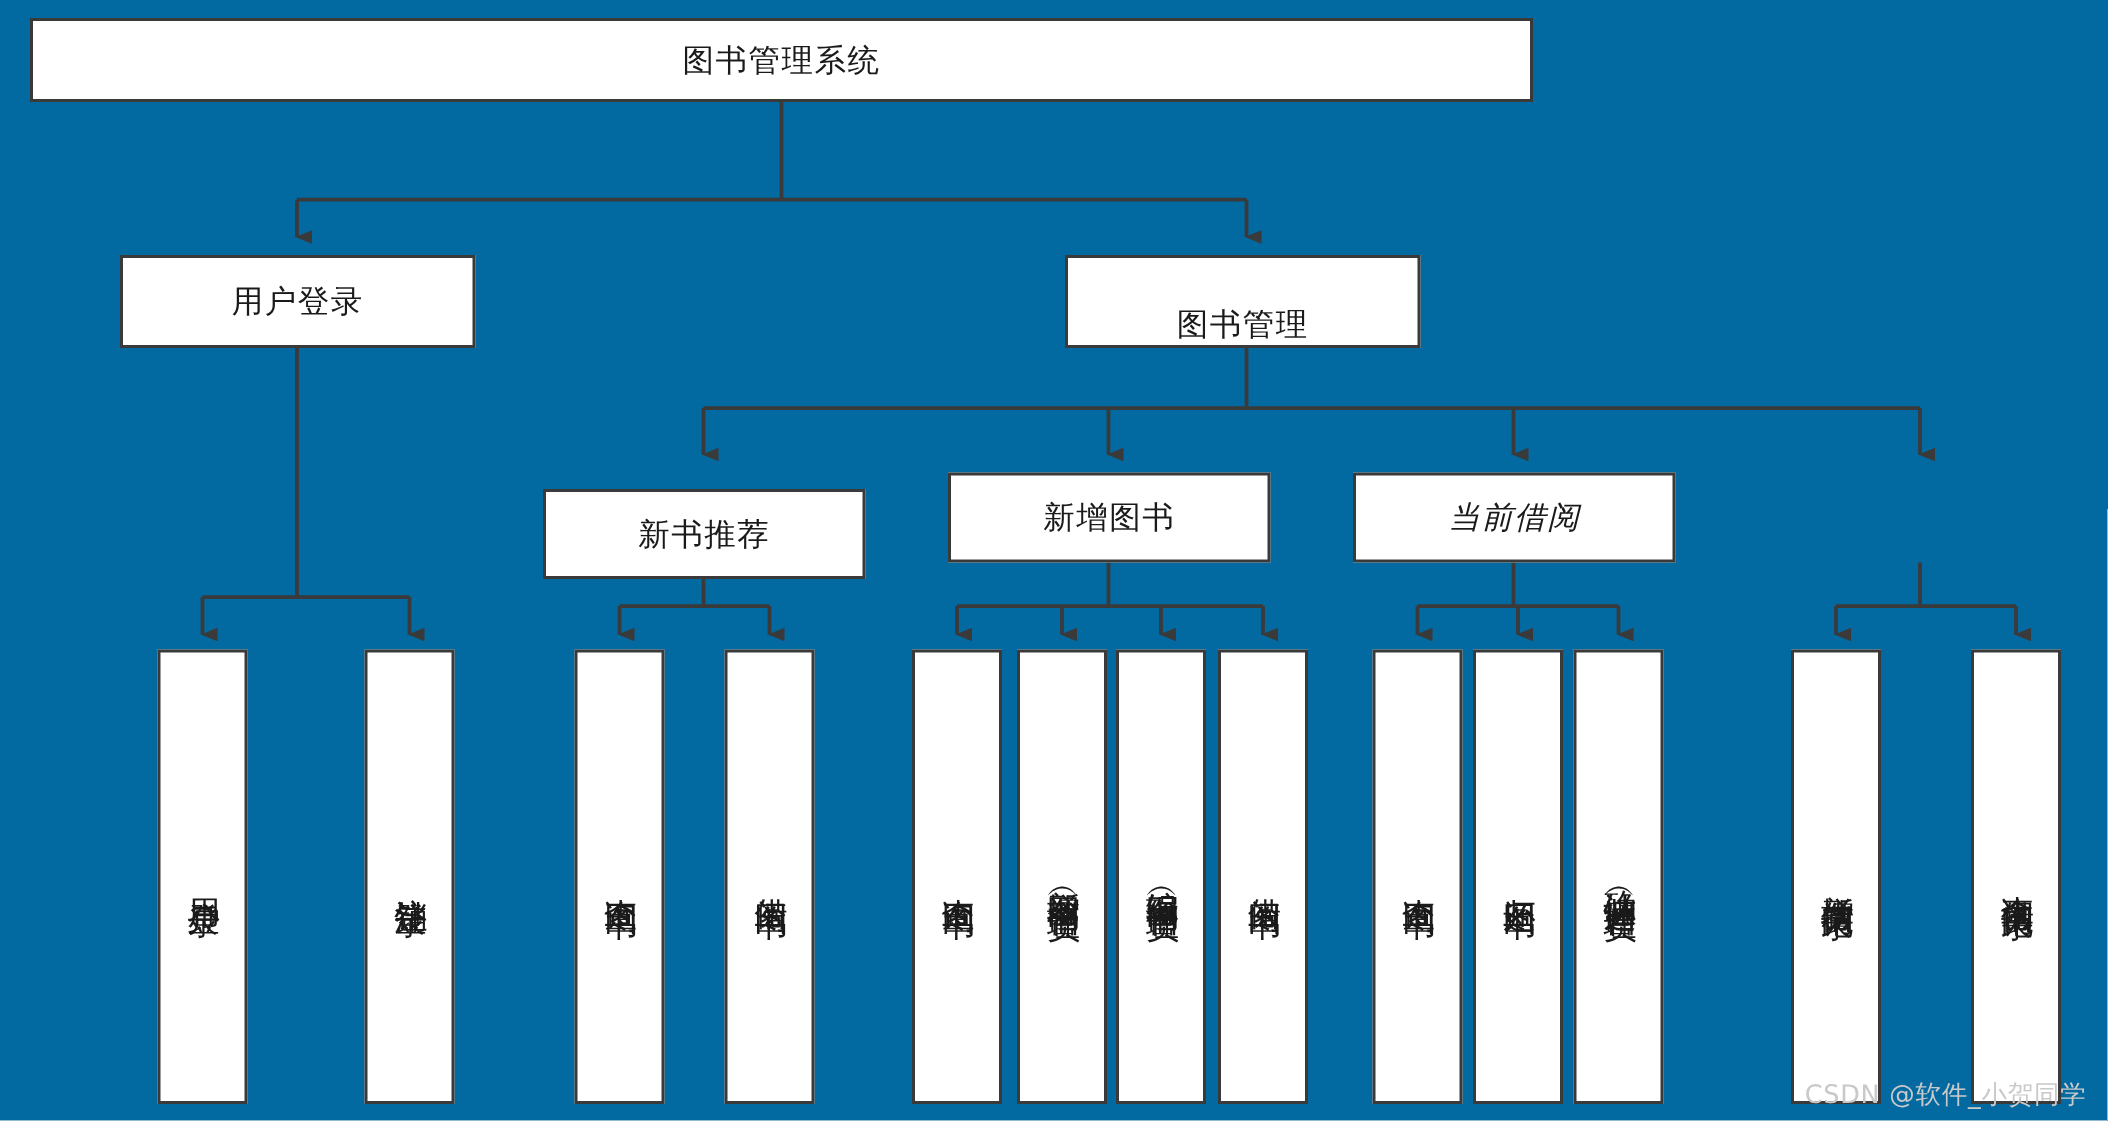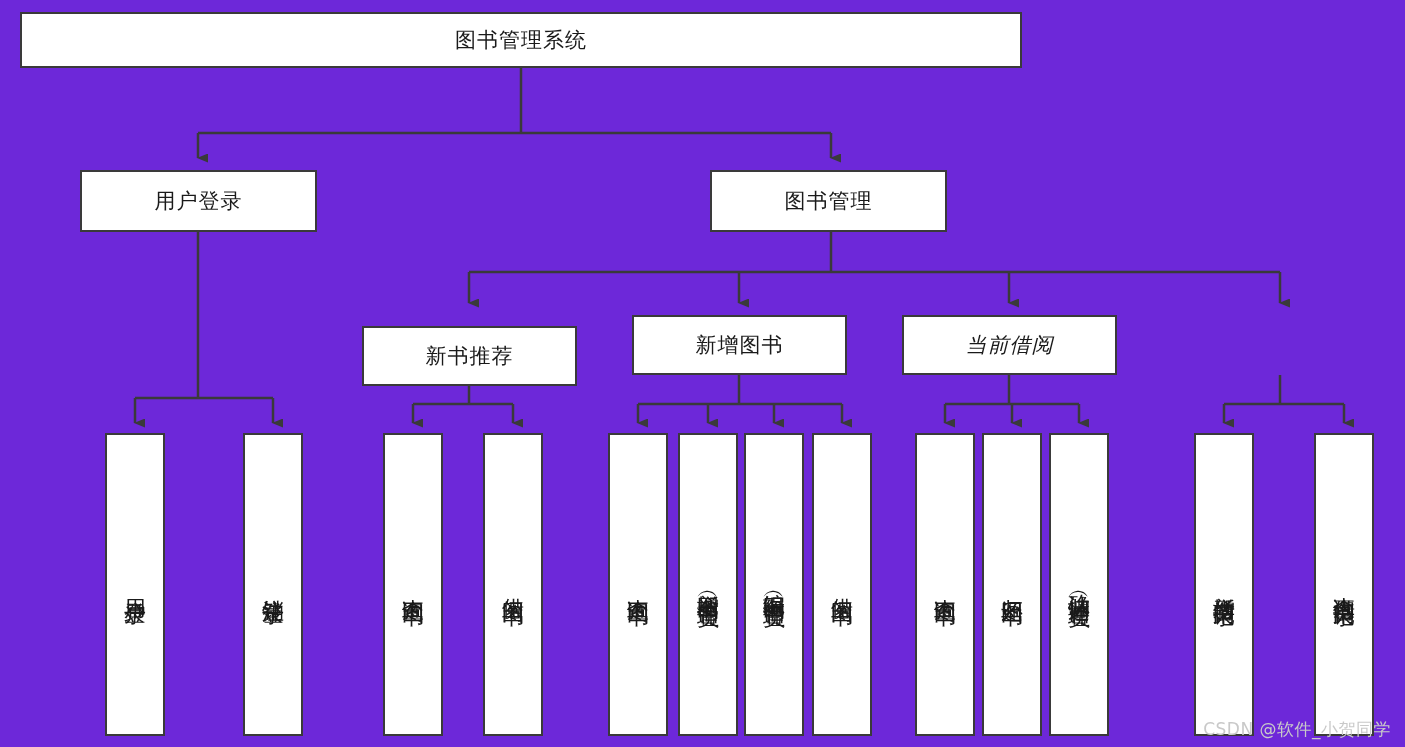--- a/index.html
+++ b/index.html
@@ -7,21 +7,21 @@
     padding: 0;
     background: #ffffff;
   }
   body {
     font-family: "DejaVu Sans", "Liberation Sans", sans-serif;
   }
   #canvas {
     position: relative;
     width: 1405px;
     height: 747px;
-    background: #6d28d9;
+    background: #0369a1;
     overflow: hidden;
   }
   svg#wires {
     position: absolute;
     left: 0;
     top: 0;
     width: 1405px;
     height: 747px;
     pointer-events: none;
   }
@@ -118,21 +118,21 @@
     </g>
   </svg>
 
   <div class="node h" style="left:20px; top:12px; width:1002px; height:56px;">
     <span>图书管理系统</span>
   </div>
 
   <div class="node h" style="left:80px; top:170px; width:237px; height:62px;">
     <span>用户登录</span>
   </div>
-  <div class="node h" style="left:710px; top:170px; width:237px; height:62px;">
+  <div class="node h" style="left:710px; top:170px; width:237px; height:62px;align-items:flex-end;">
     <span>图书管理</span>
   </div>
 
   <div class="node h" style="left:362px; top:326px; width:215px; height:60px;">
     <span>新书推荐</span>
   </div>
   <div class="node h" style="left:632px; top:315px; width:215px; height:60px;">
     <span>新增图书</span>
   </div>
   <div class="node h" style="left:902px; top:315px; width:215px; height:60px;font-style:italic;">

